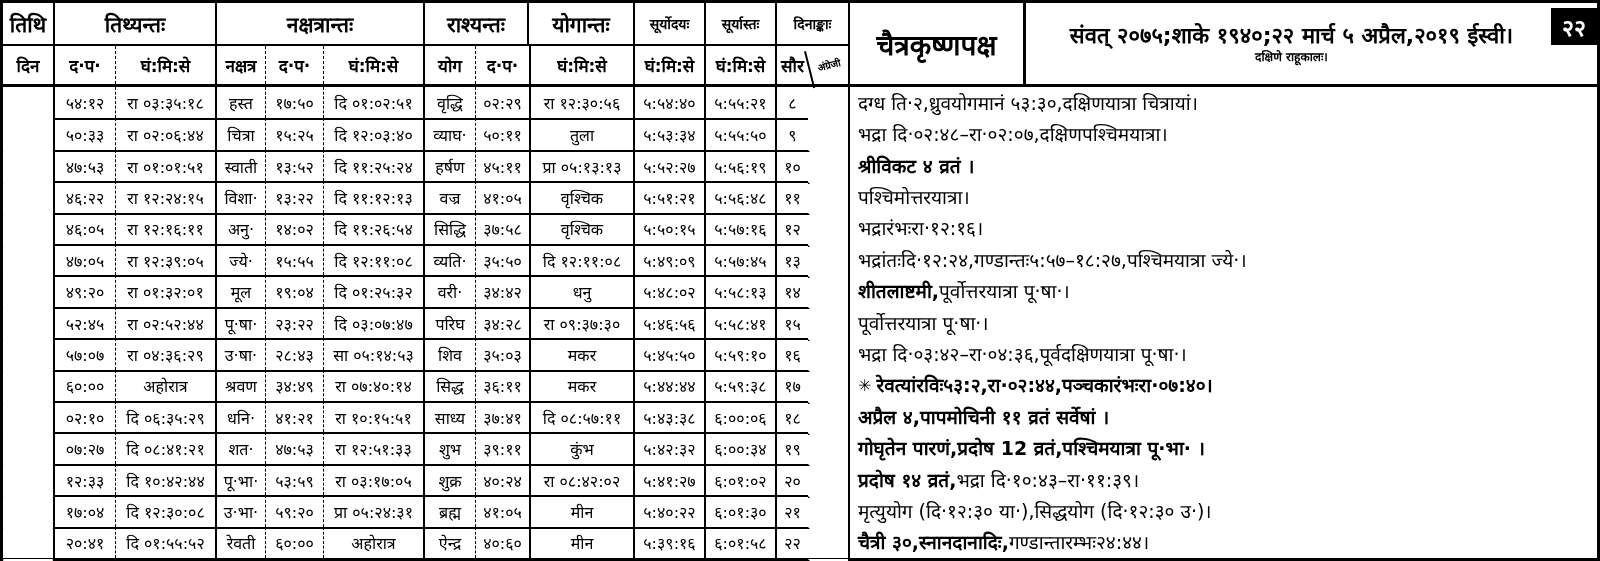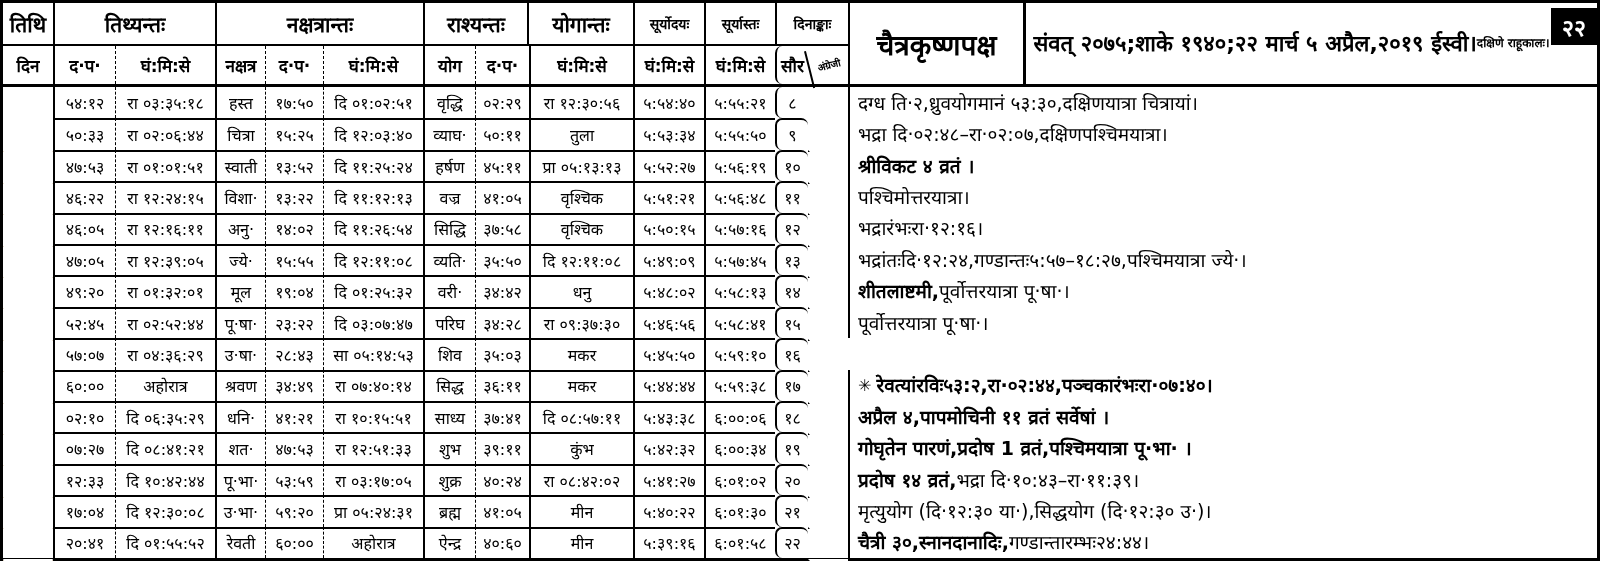--- a/index.html
+++ b/index.html
@@ -16,30 +16,30 @@
   .gcell,.scell { display:flex; align-items:center; justify-content:center;
                   font-weight:bold; white-space:nowrap; overflow:hidden; }
   .gcell { font-size:21px; }
   .scell { font-size:17px; }
   .gcell.small { font-size:14px; }
   .scell.tiny  { font-size:10px; transform:rotate(-14deg); }
 
   
   .c1{width:50px;border-radius:15px;} .c2{width:62px;} .c3{width:100px;} .c4{width:50px;} .c5{width:58px;}
   .c6{width:100px;} .c7{width:52px;text-align:center;} .c8{width:54px;} .c9{width:104px;} .c10{width:71px;}
-  .c11{width:71px;} .c12{width:33px;border-radius:7px;} .c13{width:40px;}
+  .c11{width:71px;} .c12{width:33px;} .c13{width:40px;}
   .g1{width:50px;} .g2{width:162px;} .g3{width:208px;} .g4{width:106px;}
   .g5{width:104px;} .g6{width:71px;} .g7{width:71px;} .g8{width:73px;}
   .bl2{border-left:2px solid #000;} .bl1d{border-left:1px dashed #000;}
 
   .hright { flex:1; display:flex; position:relative; }
   .paksha { width:178px; flex:none; border-left:2px solid #000; border-right:3px solid #000;
             display:flex; align-items:center; justify-content:center;
             font-weight:bold; font-size:28px; }
-  .samvat { flex:1; display:flex; flex-direction:row; align-items:center;
+  .samvat { flex:1; display:flex; flex-direction:column; align-items:center;
             justify-content:center; line-height:1.25; padding-right:40px; }
   .samvat .l1 { font-size:22px; font-weight:bold; }
   .samvat .l2 { font-size:12px; font-weight:bold; }
   .corner { position:absolute; top:5px; right:0; width:46px; height:37px; background:#000;
             color:#fff; display:flex; align-items:center; justify-content:center;
             font-weight:bold; font-size:23px; }
 
   
   .tbody { flex:1; display:flex; flex-direction:column; min-height:0; }
   .row   { flex:1; display:flex; min-height:0; }
@@ -256,20 +256,23 @@
     <div class="cell c4 bl2">उ·षा·</div>
     <div class="cell c5 bl1d">२८:४३</div>
     <div class="cell c6 bl1d">सा ०५:१४:५३</div>
     <div class="cell c7 bl2">शिव</div>
     <div class="cell c8 bl1d">३५:०३</div>
     <div class="cell c9 bl2">मकर</div>
     <div class="cell c10 bl2">५:४५:५०</div>
     <div class="cell c11 bl2">५:५९:१०</div>
     <div class="cell c12 bl2">१६</div>
     <div class="cell c13 bl2 dark">३०</div>
+    <div class="cell note">
+      <span>भद्रा दि·०३:४२–रा·०४:३६,पूर्वदक्षिणयात्रा पू·षा·।</span>
+    </div>
   </div>
 
   <div class="row">
     <div class="cell c1 dark">११ र</div>
     <div class="cell c2 bl2">६०:००</div>
     <div class="cell c3 bl1d">अहोरात्र</div>
     <div class="cell c4 bl2">श्रवण</div>
     <div class="cell c5 bl1d">३४:४९</div>
     <div class="cell c6 bl1d">रा ०७:४०:१४</div>
     <div class="cell c7 bl2">सिद्ध</div>
@@ -312,21 +315,21 @@
     <div class="cell c5 bl1d">४७:५३</div>
     <div class="cell c6 bl1d">रा १२:५१:३३</div>
     <div class="cell c7 bl2">शुभ</div>
     <div class="cell c8 bl1d">३९:११</div>
     <div class="cell c9 bl2">कुंभ</div>
     <div class="cell c10 bl2">५:४२:३२</div>
     <div class="cell c11 bl2">६:००:३४</div>
     <div class="cell c12 bl2">१९</div>
     <div class="cell c13 bl2 dark">२</div>
     <div class="cell note">
-      <span class="nb">गोघृतेन पारणं,प्रदोष 1 व्रतं,पश्चिमयात्रा पू·भा· ।</span>
+      <span class="nb">गोघृतेन पारणं,प्रदोष 12 व्रतं,पश्चिमयात्रा पू·भा· ।</span>
     </div>
   </div>
 
   <div class="row">
     <div class="cell c1 dark">१३ बु</div>
     <div class="cell c2 bl2">१२:३३</div>
     <div class="cell c3 bl1d">दि १०:४२:४४</div>
     <div class="cell c4 bl2">पू·भा·</div>
     <div class="cell c5 bl1d">५३:५९</div>
     <div class="cell c6 bl1d">रा ०३:१७:०५</div>

